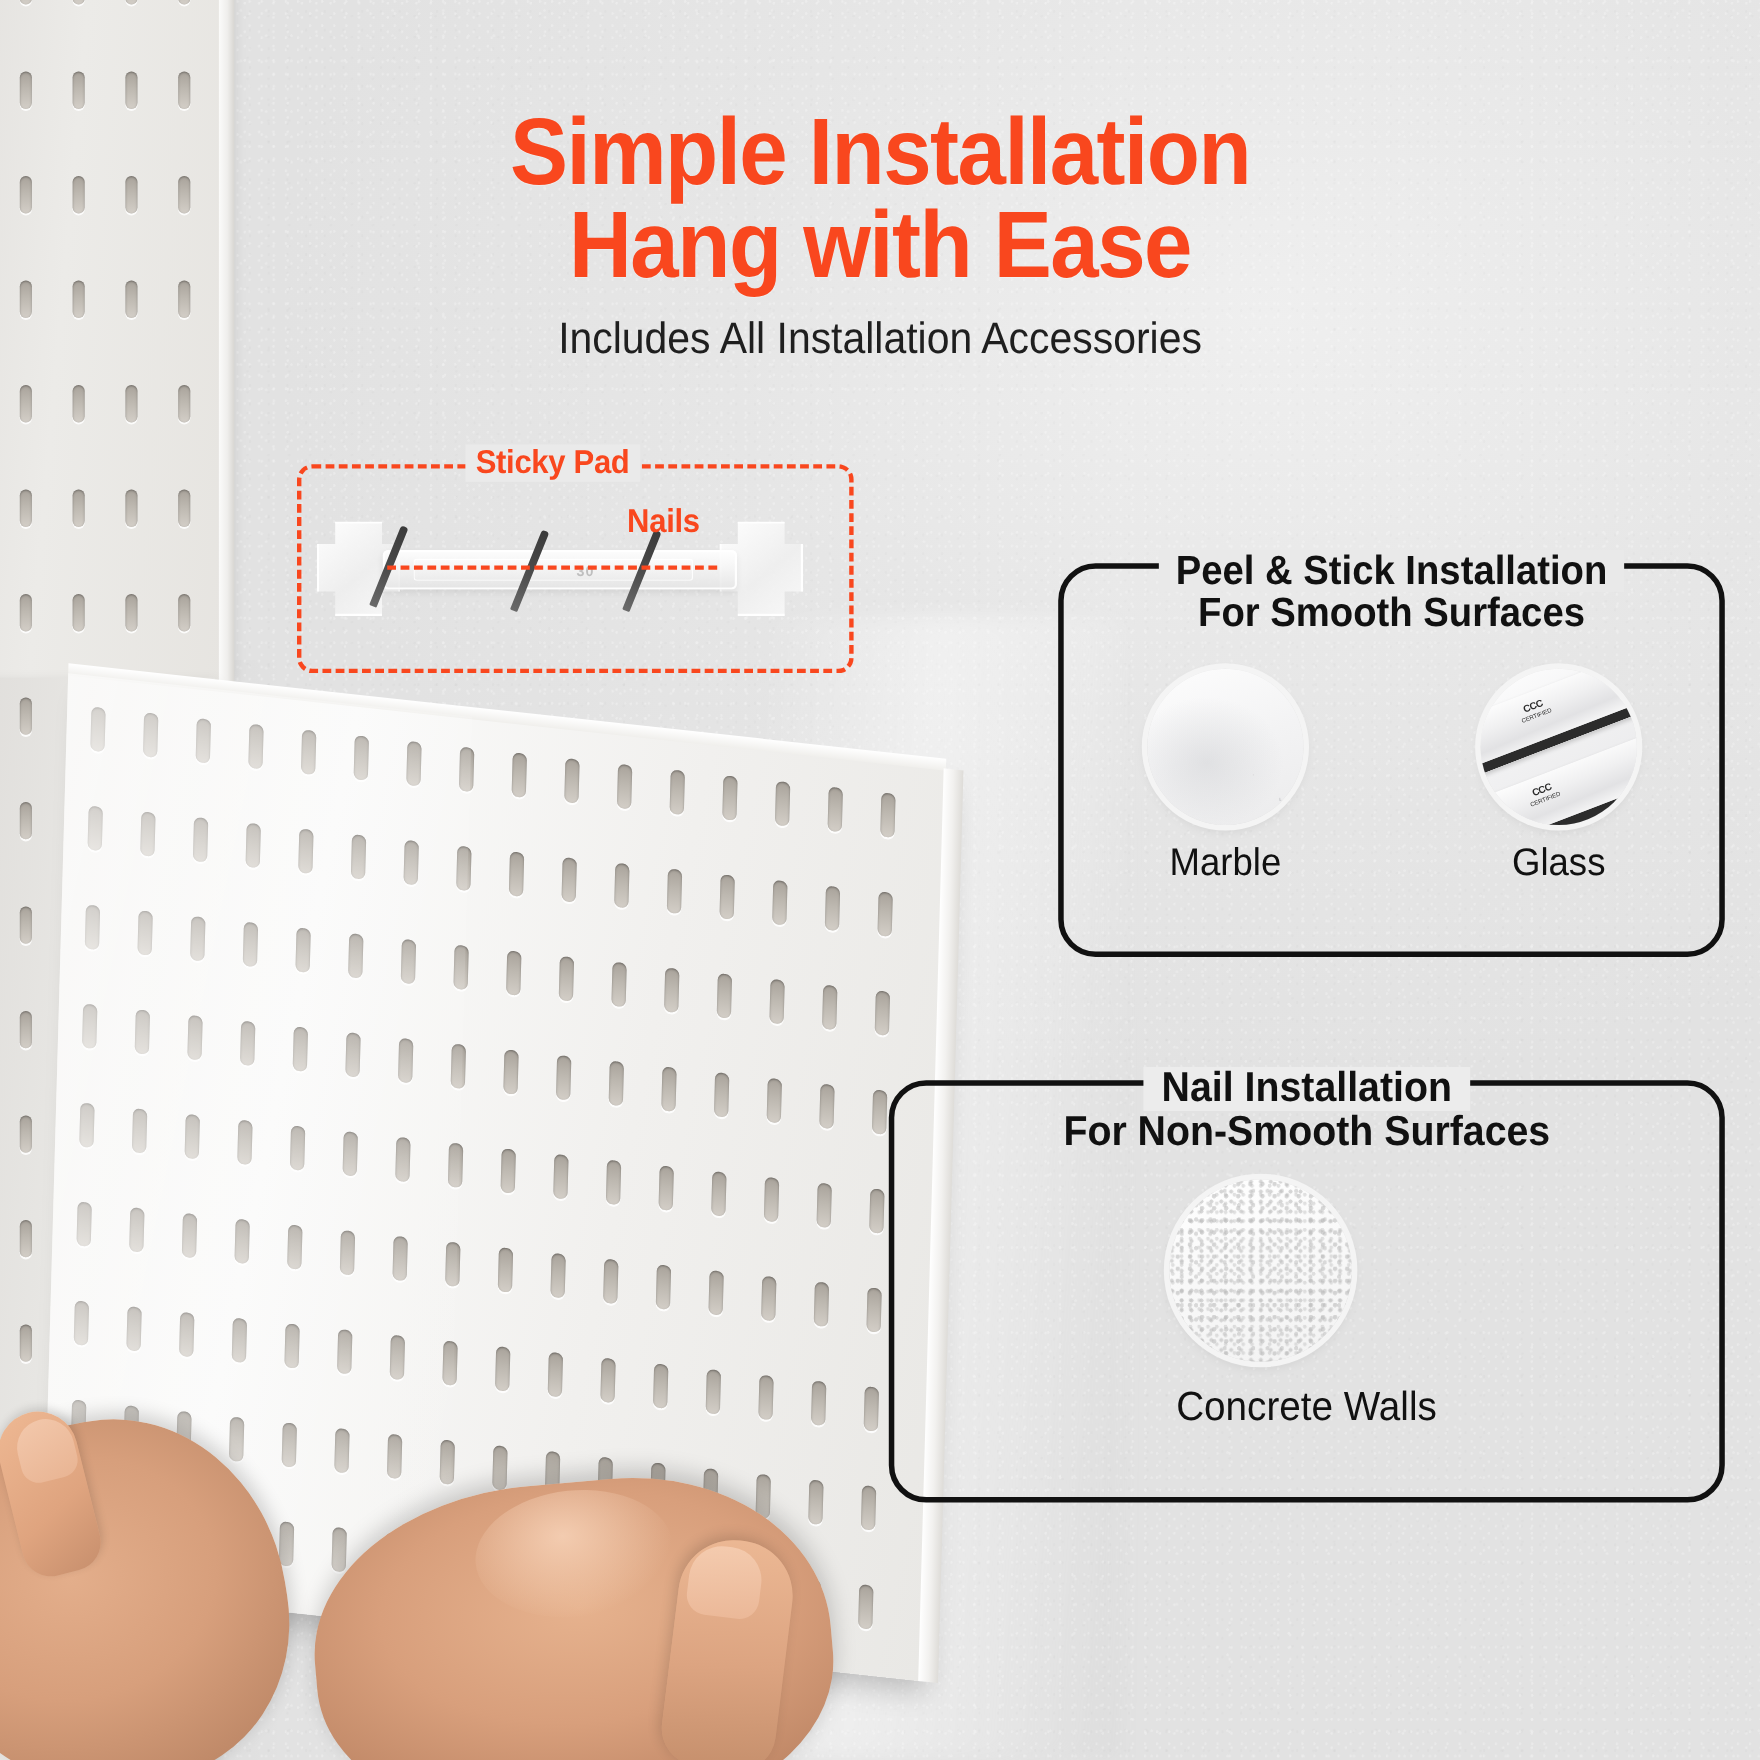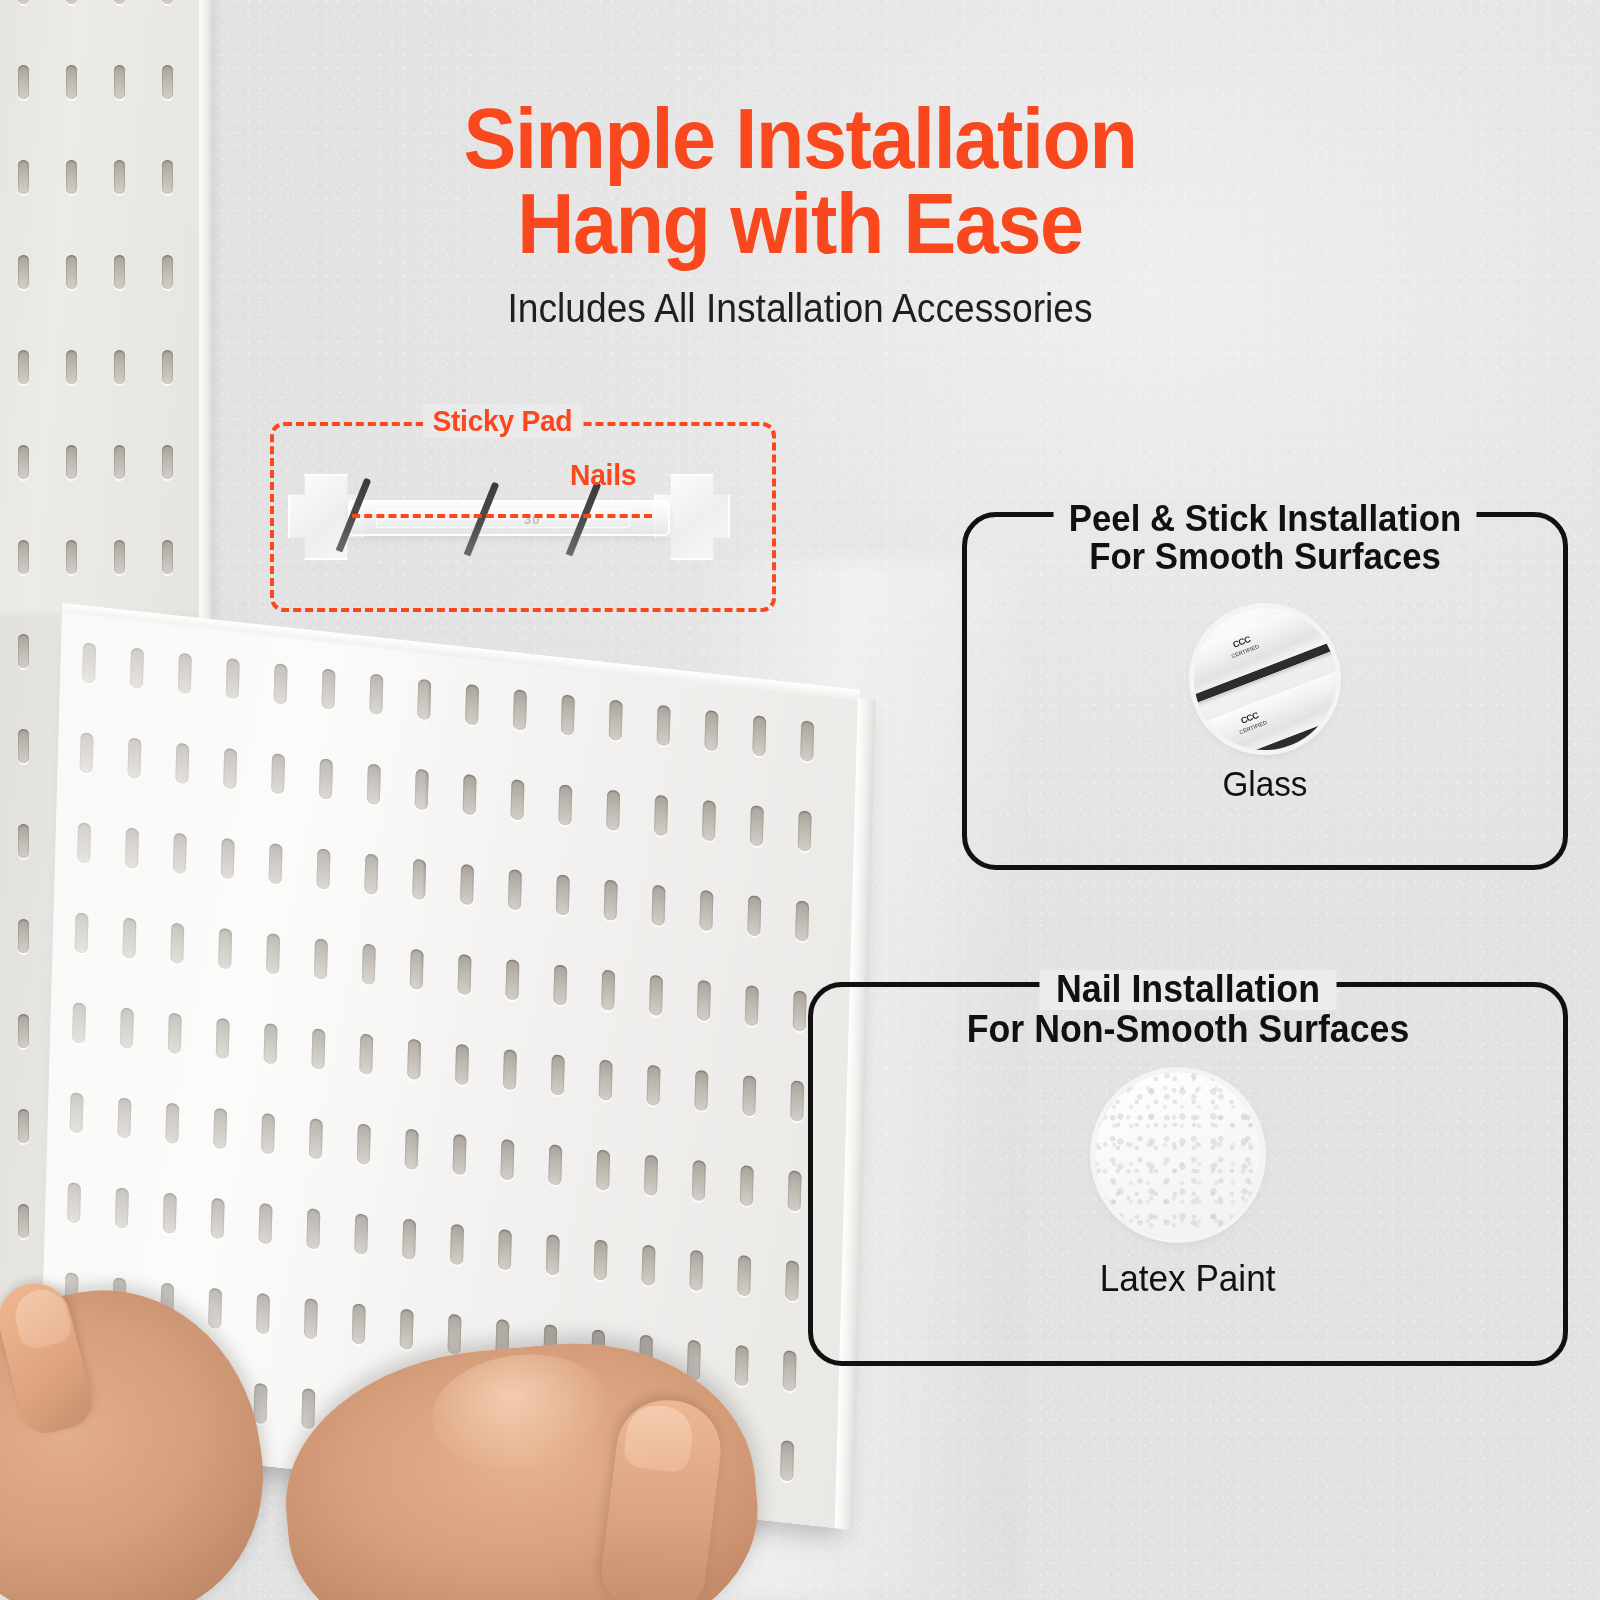--- a/index.html
+++ b/index.html
@@ -659,20 +659,24 @@
 <div id="sticky-label">Sticky Pad</div>
 <div id="nails-label">Nails</div>
 
 <div class="panel" id="panel-peel"></div>
 <div class="panel-title" id="panel-peel-title">
   <span class="t1">Peel &amp; Stick Installation</span>
   <span class="t2">For Smooth Surfaces</span>
 </div>
 <div class="swatch-row" id="peel-row">
 
+  <div class="swatch">
+    <div class="swatch-circle tex-marble"></div>
+    <div class="swatch-label">Marble</div>
+  </div>
 
 
   <div class="swatch">
     <div class="swatch-circle tex-glass">
       <div class="glass-panel" id="glass-p1">
         <div class="ccc-mark">
           <span>CCC</span>
           <small>CERTIFIED</small>
         </div>
       </div>
@@ -688,20 +692,20 @@
 
 </div>
 
 <div class="panel" id="panel-nail"></div>
 <div class="panel-title" id="panel-nail-title">
   <span class="t1">Nail Installation</span>
   <span class="t2">For Non-Smooth Surfaces</span>
 </div>
 <div class="swatch-row" id="nail-row">
 
+
   <div class="swatch">
-    <div class="swatch-circle tex-latex"></div>
-    <div class="swatch-label">Latex Paint</div>
+    <div class="swatch-circle tex-concrete"></div>
+    <div class="swatch-label">Concrete Walls</div>
   </div>
 
 
-
 </div>
 
 </body></html>

